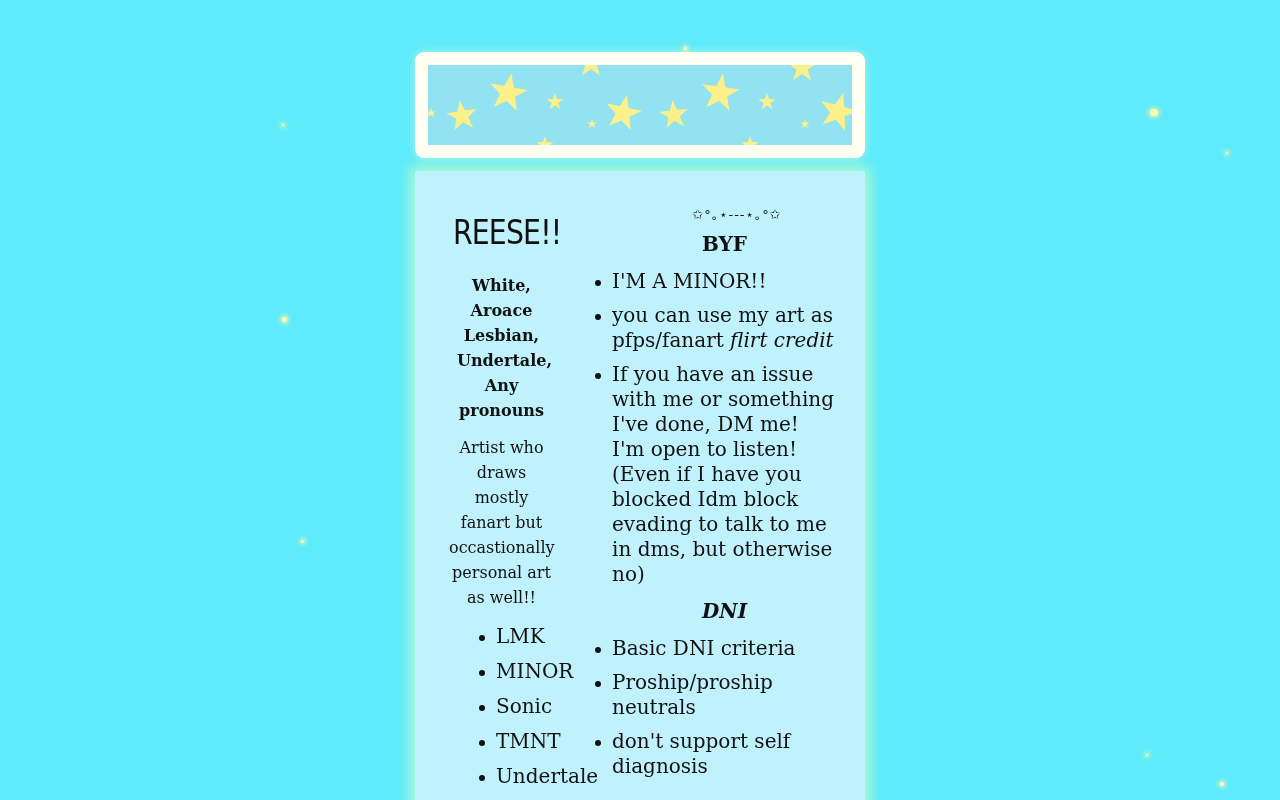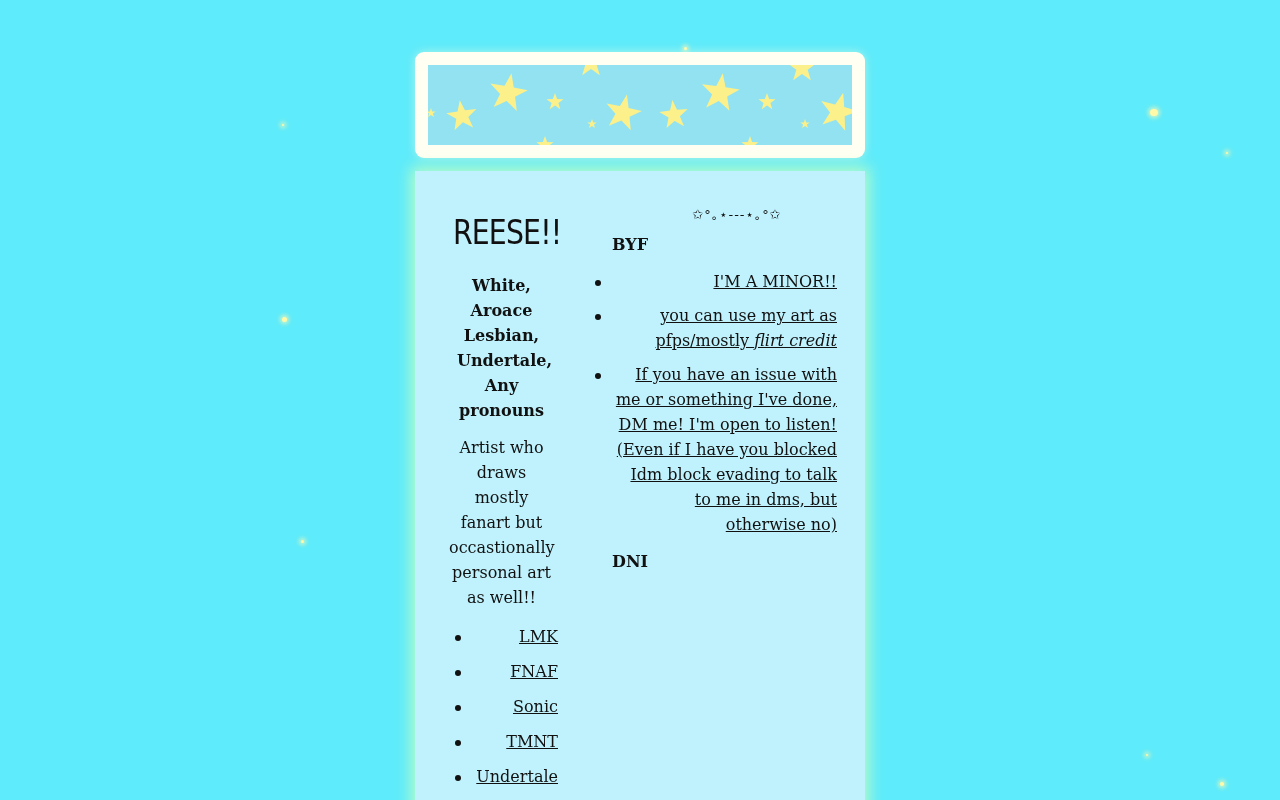--- a/index.html
+++ b/index.html
@@ -40,43 +40,43 @@
       margin: 6px 0 20px 0; line-height: 40px;
       transform: scaleX(0.86); transform-origin: center;
       white-space: nowrap;
     }
     .identity {
       font-weight: bold; font-size: 16px; line-height: 25px; margin: 12px;
     }
     .bio { font-size: 16px; line-height: 25px; margin: 4px; }
     ul { margin: 0; padding: 0; list-style: none; }
     li {
-      position: relative; font-size: 16px; line-height: 25px; text-align: right; text-decoration: underline;
+      position: relative; font-size: 20px; line-height: 25px; text-align: left;
     }
     li::before {
       content: ""; position: absolute; left: -17px; top: 11px;
       width: 6px; height: 6px; border-radius: 50%; background: #111;
     }
     .fandoms { margin-top: 14px; padding-left: 27px; }
-    .fandoms li { margin-bottom: 10px; }
+    .fandoms li { margin-bottom: 10px; margin-left: 24px; }
     .col-right {
       position: absolute; left: 197px; top: 36px; width: 225px;
     }
     .divider {
       text-align: center; font-family: "DejaVu Sans", sans-serif;
       font-size: 13px; margin: 0 0 10px 50px; letter-spacing: 1px; white-space: nowrap;
       width: 150px;
     }
     .section-title {
-      text-align: left; font-weight: bold; font-size: 16px;
+      text-align: center; font-weight: bold; font-size: 20px;
       line-height: 25px; margin: 0 0 12px 0; padding-left: 0;
     }
     .rules li { margin-bottom: 9px; }
     .italic { font-style: italic; }
-    .dni-title { margin-top: 12px; }
+    .dni-title { margin-top: 12px; font-style: italic; }
   </style>
 </head>
 <body>
 
 <div class="sparkle" style="left:684px;top:47px;width:3px;height:3px;"></div>
 <div class="sparkle" style="left:1150px;top:109px;width:8px;height:7px;"></div>
 <div class="sparkle" style="left:282px;top:317px;width:5px;height:5px;"></div>
 <div class="sparkle" style="left:282px;top:124px;width:2px;height:2px;"></div>
 <div class="sparkle" style="left:301px;top:540px;width:3px;height:3px;"></div>
 <div class="sparkle" style="left:1226px;top:152px;width:2px;height:2px;"></div>
@@ -115,31 +115,36 @@
       <span>White,</span><br>
       <span>Aroace</span><br>
       <span>Lesbian,</span><br>
       <span>Undertale,</span><br>
       <span>Any</span><br>
       <span>pronouns</span>
     </p>
     <p class="bio">Artist who draws mostly fanart but occastionally personal art as well!!</p>
     <ul class="fandoms">
       <li>LMK</li>
-      <li>FNAF</li>
+      <li>MINOR</li>
       <li>Sonic</li>
       <li>TMNT</li>
       <li>Undertale</li>
       <li>Deltarune</li>
     </ul>
   </div>
 
   <div class="col-right">
     <div class="divider">✩°｡⋆---⋆｡°✩</div>
     <div class="section-title">BYF</div>
     <ul class="rules">
       <li>I'M A MINOR!!</li>
-      <li><span>you can use my art as pfps/mostly </span><span class="italic">flirt credit</span></li>
+      <li><span>you can use my art as pfps/fanart </span><span class="italic">flirt credit</span></li>
       <li>If you have an issue with me or something I've done, DM me! I'm open to listen! (Even if I have you blocked Idm block evading to talk to me in dms, but otherwise no)</li>
     </ul>
     <div class="section-title dni-title">DNI</div>
+    <ul class="rules">
+      <li>Basic DNI criteria</li>
+      <li>Proship/proship neutrals</li>
+      <li>don't support self diagnosis</li>
+    </ul>
   </div>
 </div>
 
 </body></html>

